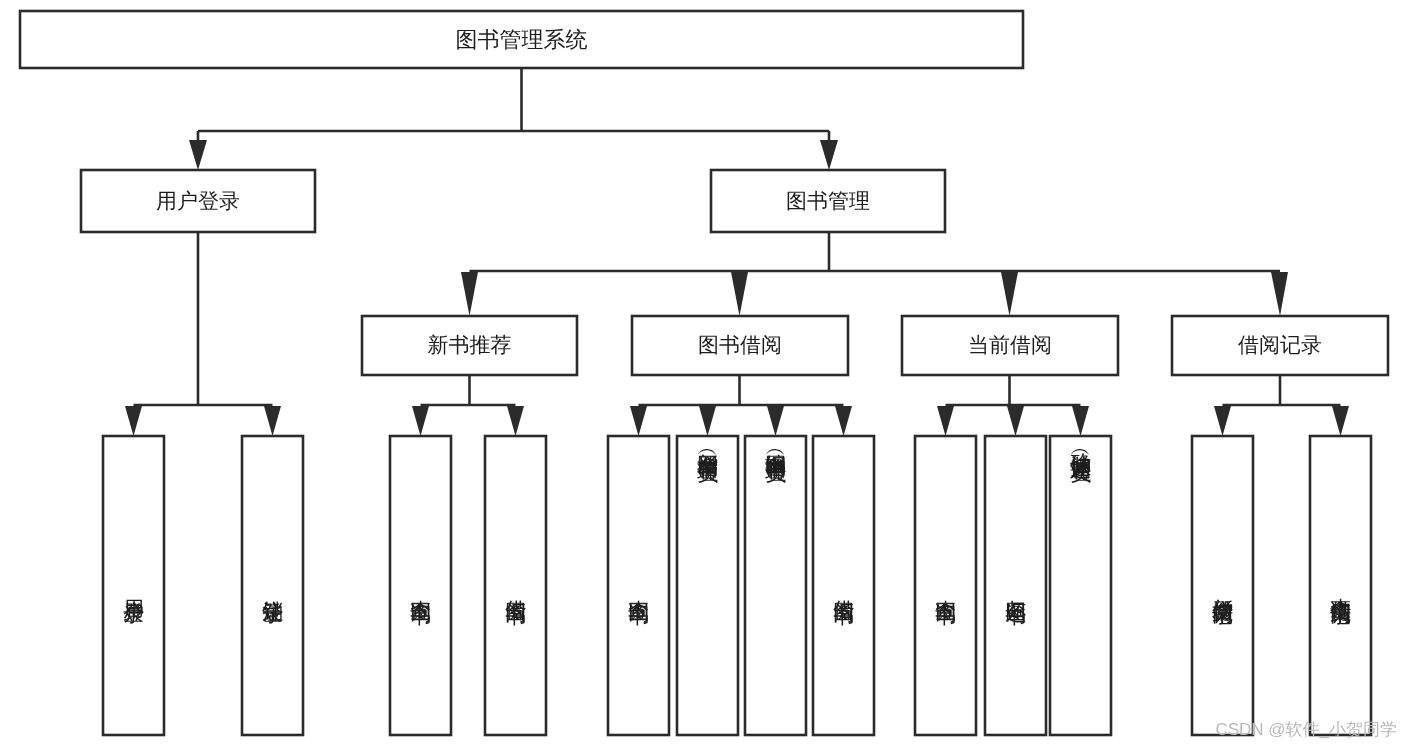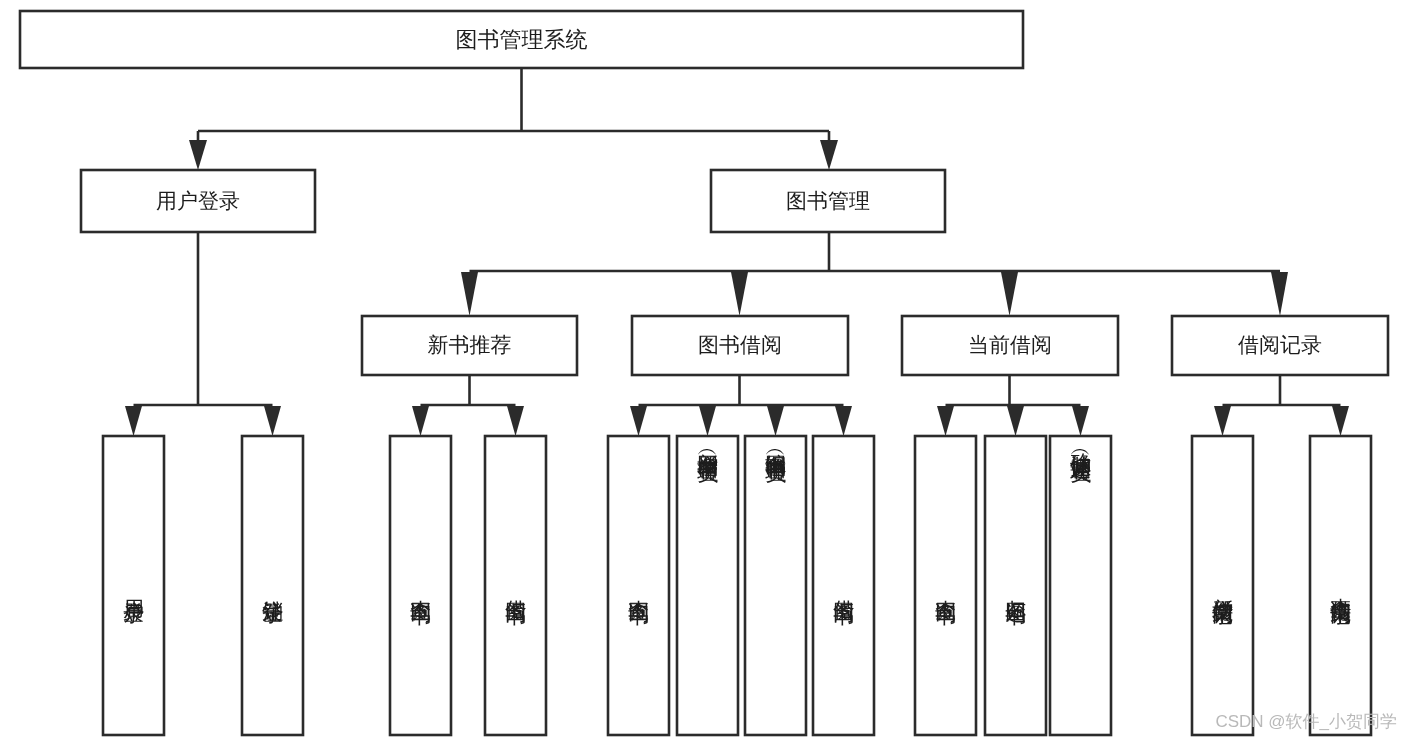--- a/index.html
+++ b/index.html
@@ -68,21 +68,21 @@
     font-family: "Liberation Sans", sans-serif;
     font-size: 21px;
     line-height: 1.08;
     color: #1d1d1d;
     letter-spacing: 1.5px;
     white-space: nowrap;
   }
   .watermark {
     position: absolute;
     right: 8px;
-    bottom: 14px;
+    bottom: 6px;
     font-family: "Liberation Sans", sans-serif;
     font-size: 17px;
     color: #b9b9b9;
     white-space: nowrap;
   }
 </style>
 </head>
 <body>
 
 <div id="diagram-root">

